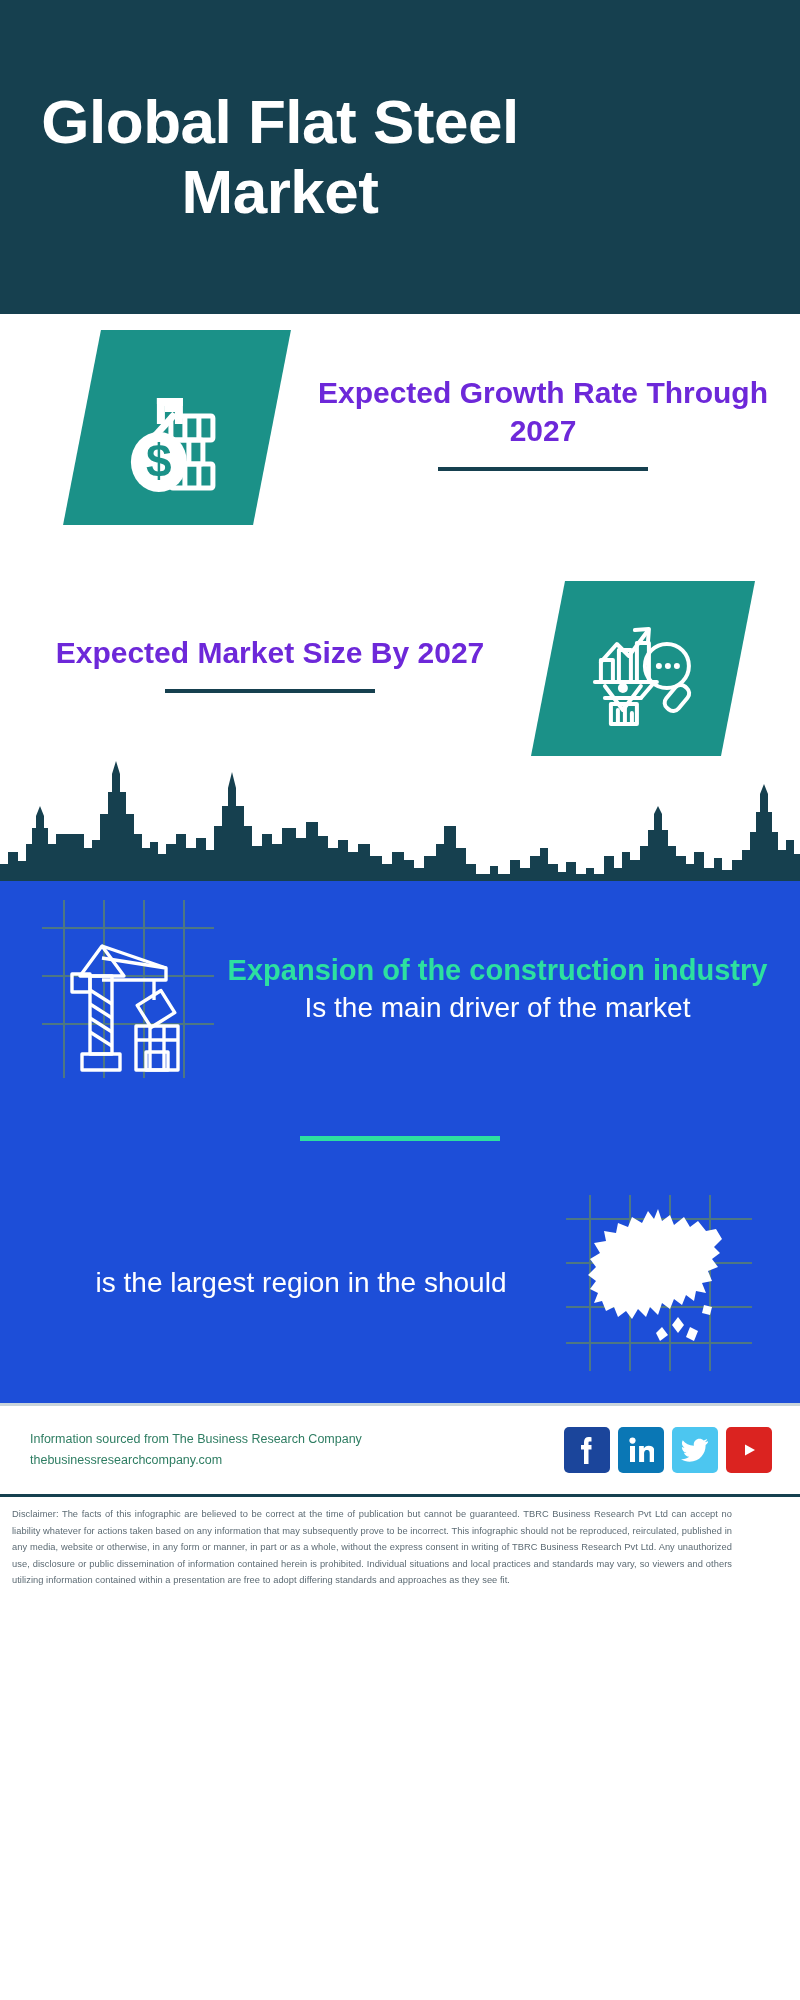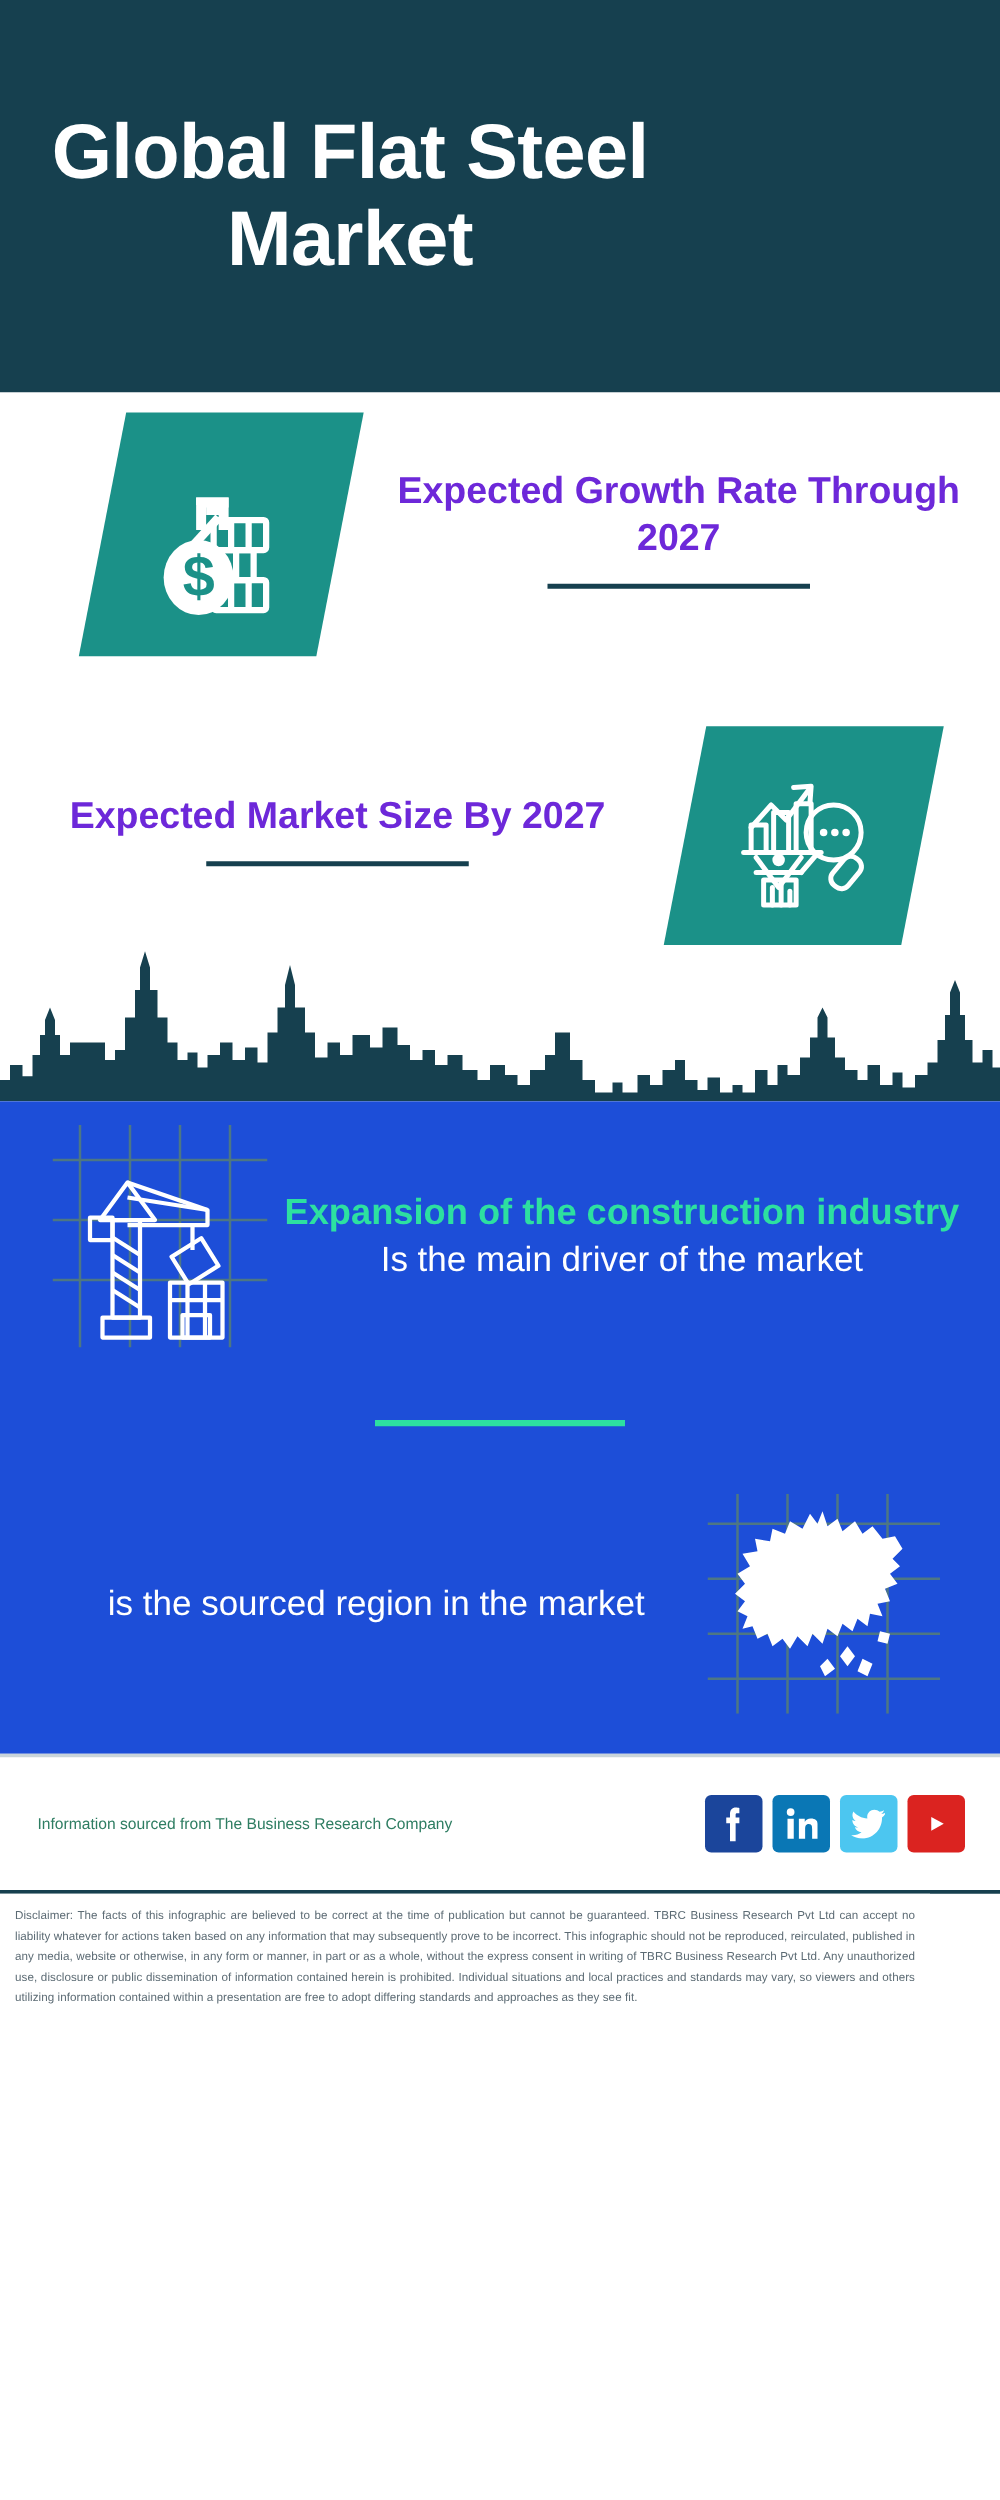--- a/index.html
+++ b/index.html
@@ -144,21 +144,21 @@
     flex:none;
     display:flex; align-items:center; justify-content:center;
   }
 
   
   .footer-sep{
     width:800px; height:3px;
     background:#c9d4da;
   }
   .footer{
-    width:800px; height:106px;
+    width:800px; height:88px;
     background:#ffffff;
     display:flex; align-items:center;
     padding-left:30px;
   }
   .footer-text{ flex:1; }
   .footer-line{
     color:#2E7D62;
     font-size:12.5px;
     line-height:1.65;
   }
@@ -334,21 +334,21 @@
     <div class="drow-text">
       <div class="hl-green">Expansion of the construction industry</div>
       <div class="sub-white">Is the main driver of the market</div>
     </div>
   </div>
 
   <div class="green-divider"></div>
 
   <div class="drow drow-region">
     <div class="region-text">
-      <div class="sub-white">is the sourced region in the market</div>
+      <div class="sub-white">is the largest region in the should</div>
     </div>
     <div class="map-wrap">
       <svg width="186" height="176" viewBox="0 0 186 176" aria-hidden="true">
         <g stroke="#4E7783" stroke-width="2">
           <line x1="24" y1="0" x2="24" y2="176"></line>
           <line x1="64" y1="0" x2="64" y2="176"></line>
           <line x1="104" y1="0" x2="104" y2="176"></line>
           <line x1="144" y1="0" x2="144" y2="176"></line>
           <line x1="0" y1="24" x2="186" y2="24"></line>
           <line x1="0" y1="68" x2="186" y2="68"></line>
@@ -369,20 +369,21 @@
       </svg>
     </div>
   </div>
 </div>
 
 <div class="footer-sep"></div>
 
 <div class="footer">
   <div class="footer-text">
     <div class="footer-line">Information sourced from The Business Research Company</div>
+    <div class="footer-line">thebusinessresearchcompany.com</div>
   </div>
   <div class="socials">
     <div class="sq sq-fb">
       <svg width="24" height="30" viewBox="0 0 24 30" aria-hidden="true">
         <path fill="#ffffff" d="M16.5 10h-3V7.8c0-.9.2-1.3 1.2-1.3h1.8V2.3C16 2.2 14.9 2 13.6 2 10.8 2 9 3.8 9 7.1V10H6v4.6h3V29h4.5V14.6h3L16.5 10z"></path>
       </svg>
     </div>
     <div class="sq sq-li">
       <svg width="26" height="28" viewBox="0 0 26 28" aria-hidden="true">
         <rect x="2" y="10" width="5" height="16" fill="#ffffff"></rect>

